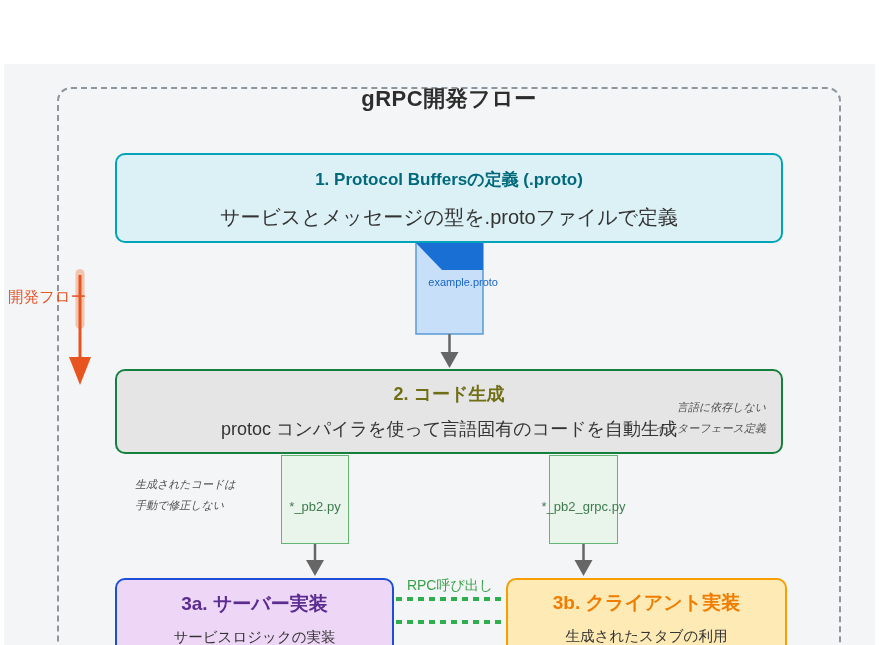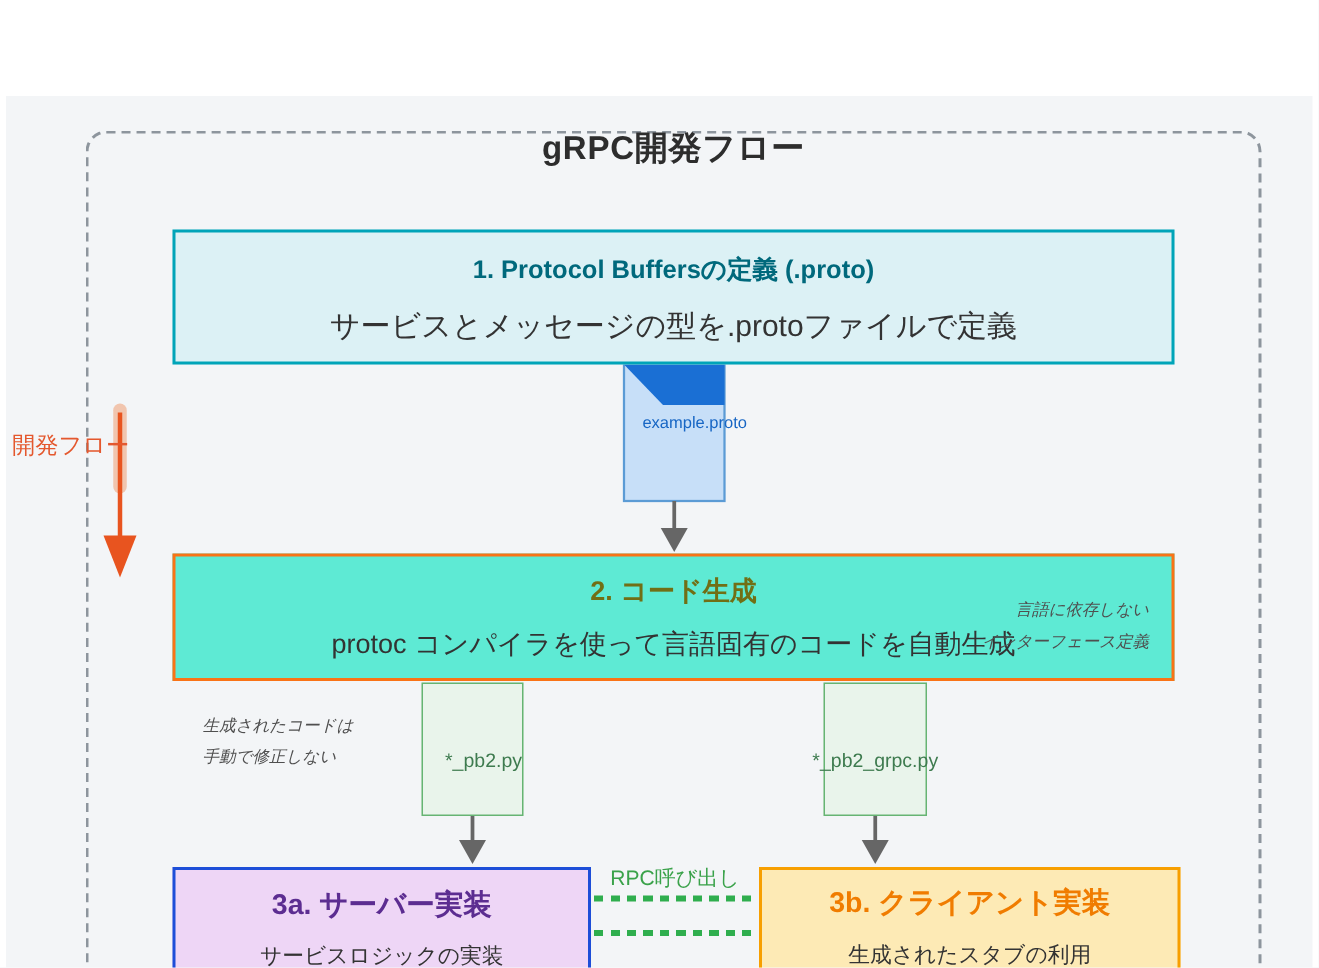--- a/index.html
+++ b/index.html
@@ -13,35 +13,35 @@
   .flow-container{
     position:absolute;left:57px;top:31px;width:784px;height:578px;
     border:2px dashed #8d959d;border-radius:14px;box-sizing:border-box;z-index:1;
   }
   .diagram-title{
     position:absolute;left:57px;top:28px;width:784px;text-align:center;
     font-size:22px;font-weight:bold;color:#2d2d2d;z-index:4;letter-spacing:0.5px;
   }
   svg.shapes{position:absolute;left:0;top:0;z-index:2;pointer-events:none;}
   svg.topline{position:absolute;left:0;top:0;z-index:6;pointer-events:none;}
-  .node{position:absolute;box-sizing:border-box;border-radius:0;text-align:center;z-index:3;}
+  .node{position:absolute;box-sizing:border-box;border-radius:10px;text-align:center;z-index:3;}
   .node .ttl{font-weight:bold;}
   .node .sub{color:#333333;font-size:20px;}
   
   .step1{left:115px;top:97px;width:668px;height:90px;background:#dcf1f5;border:2px solid #00a4b8;}
   .step1 .ttl{margin-top:14px;font-size:17px;color:#00697c;line-height:22px;}
   .step1 .sub{margin-top:13px;}
   
-  .step2{left:115px;top:313px;width:668px;height:85px;background:#5eead4;border:2px solid #f97316;}
+  .step2{left:115px;top:313px;width:668px;height:85px;background:#e5e5e5;border:2px solid #15803d;}
   .step2 .ttl{margin-top:12px;font-size:18px;color:#716f15;line-height:22px;}
   .step2 .sub{margin-top:12px;font-size:18px;}
   
   .genfile{border-radius:0;background:#e9f4eb;border:1.5px solid #66b473;display:flex;align-items:center;justify-content:center;}
   .genfile .lbl{font-size:13px;color:#3e7b4f;white-space:nowrap;margin-top:14px;}
-  .pb2{left:281px;top:399px;width:68px;height:89px;justify-content:flex-end;}
+  .pb2{left:281px;top:399px;width:68px;height:89px;}
   .pb2grpc{left:549px;top:399px;width:69px;height:89px;}
   
   .step3a{left:115px;top:522px;width:279px;height:89px;background:#eed6f6;border:2px solid #1d4ed8;}
   .step3a .ttl{margin-top:12px;font-size:19px;color:#5c2d91;line-height:24px;}
   .step3a .sub{margin-top:12px;font-size:14.5px;}
   .step3b{left:506px;top:522px;width:281px;height:89px;background:#fdeab5;border:2.5px solid #f79f00;}
   .step3b .ttl{margin-top:11px;font-size:19px;color:#f07c00;line-height:24px;}
   .step3b .sub{margin-top:12px;font-size:14.5px;}
   
   .proto-label{

